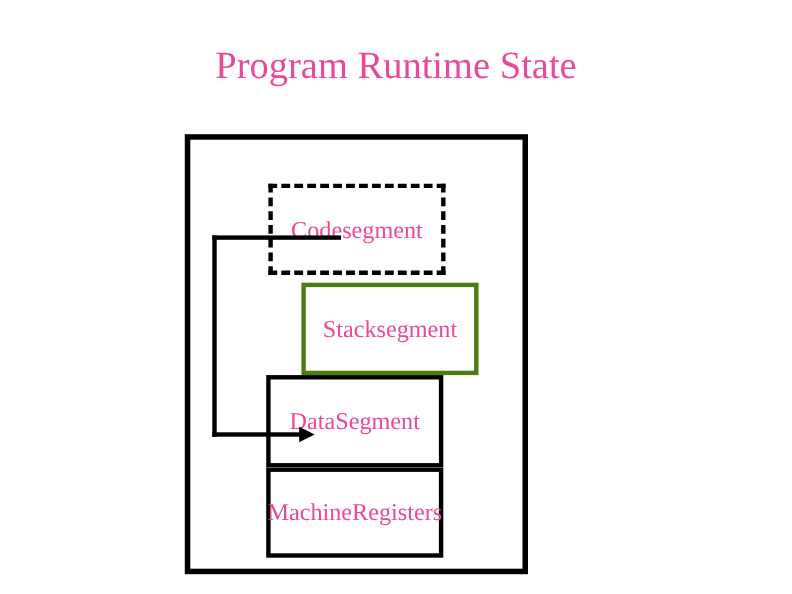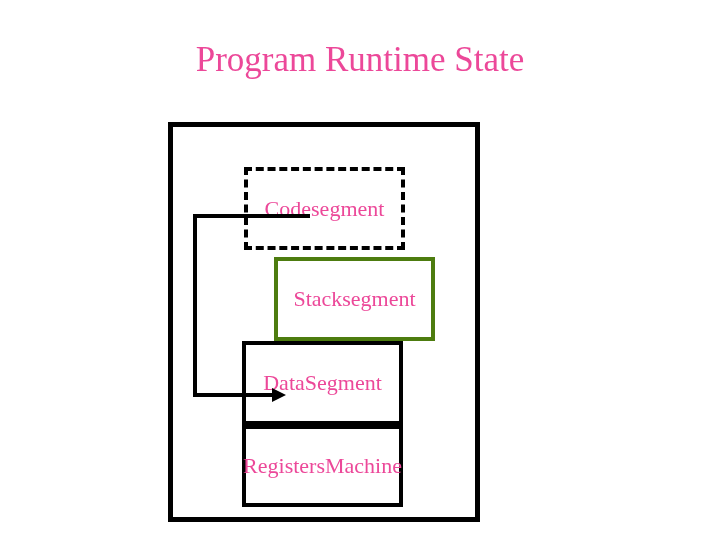--- a/index.html
+++ b/index.html
@@ -133,22 +133,22 @@
     <div class="line">Stack</div>
     <div class="line">segment</div>
   </div>
 
   <div class="box data-box">
     <div class="line">Data</div>
     <div class="line">Segment</div>
   </div>
 
   <div class="box machine-box">
+    <div class="line">Machine</div>
     <div class="line">Registers</div>
-    <div class="line">Machine</div>
   </div>
 
   <div class="conn conn-top"></div>
   <div class="conn conn-vert"></div>
   <div class="conn conn-bottom"></div>
   <div class="arrowhead"></div>
 
 </div>
 
 </body></html>

